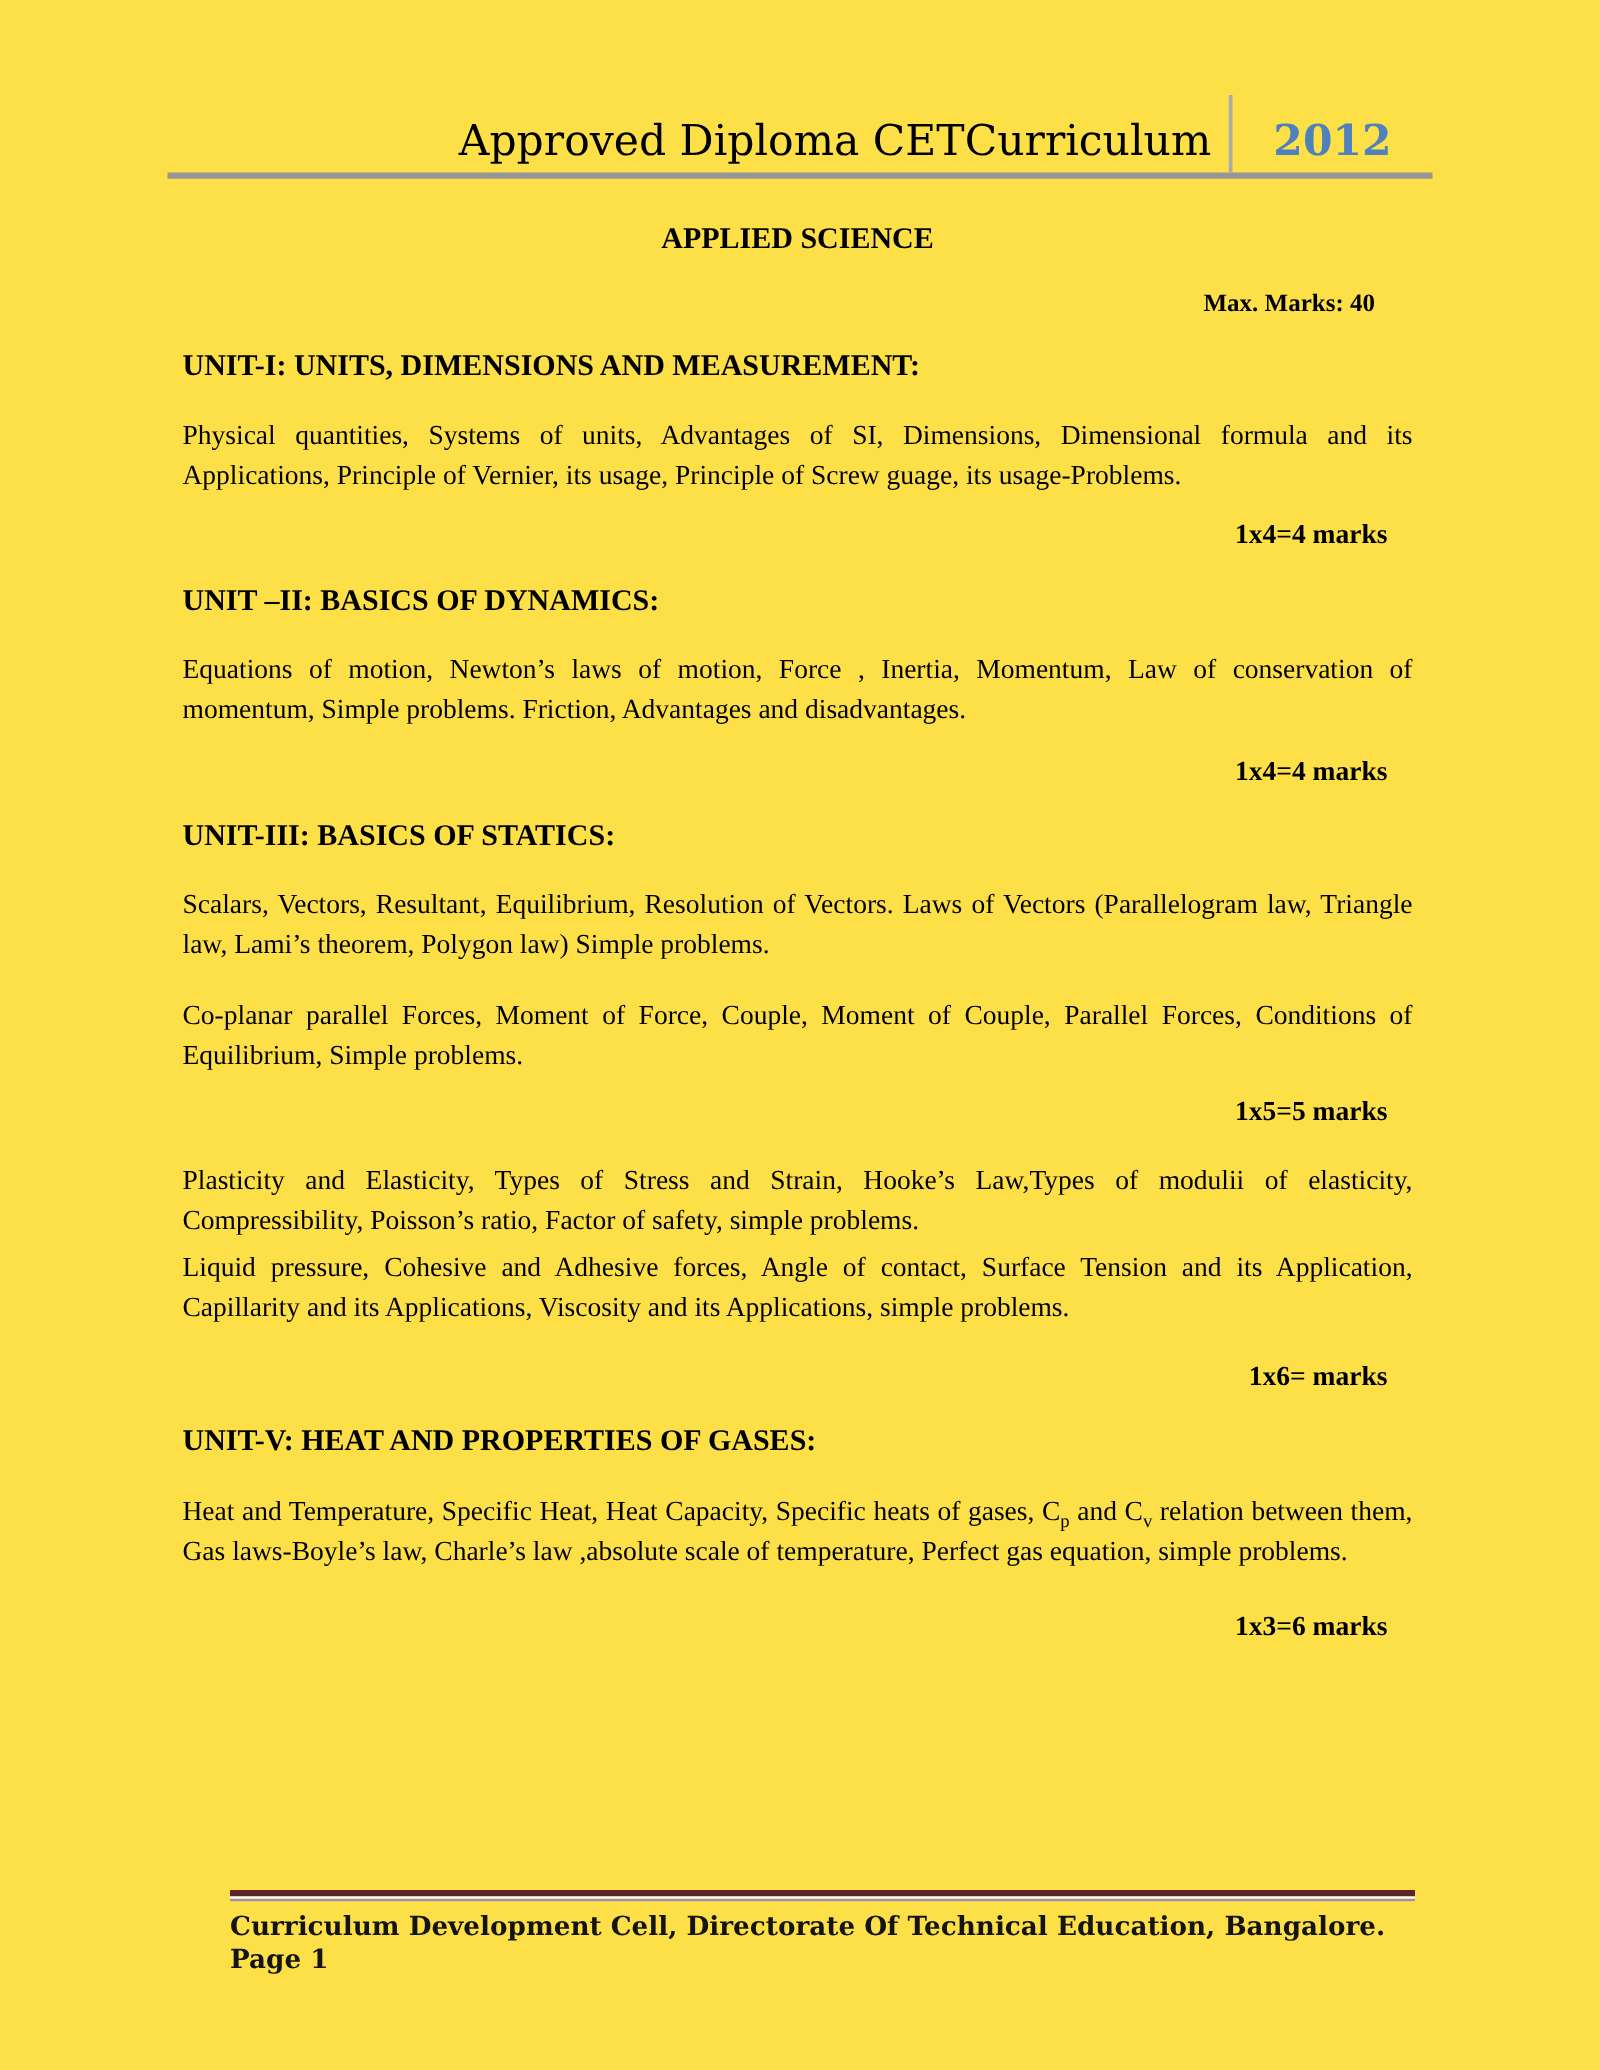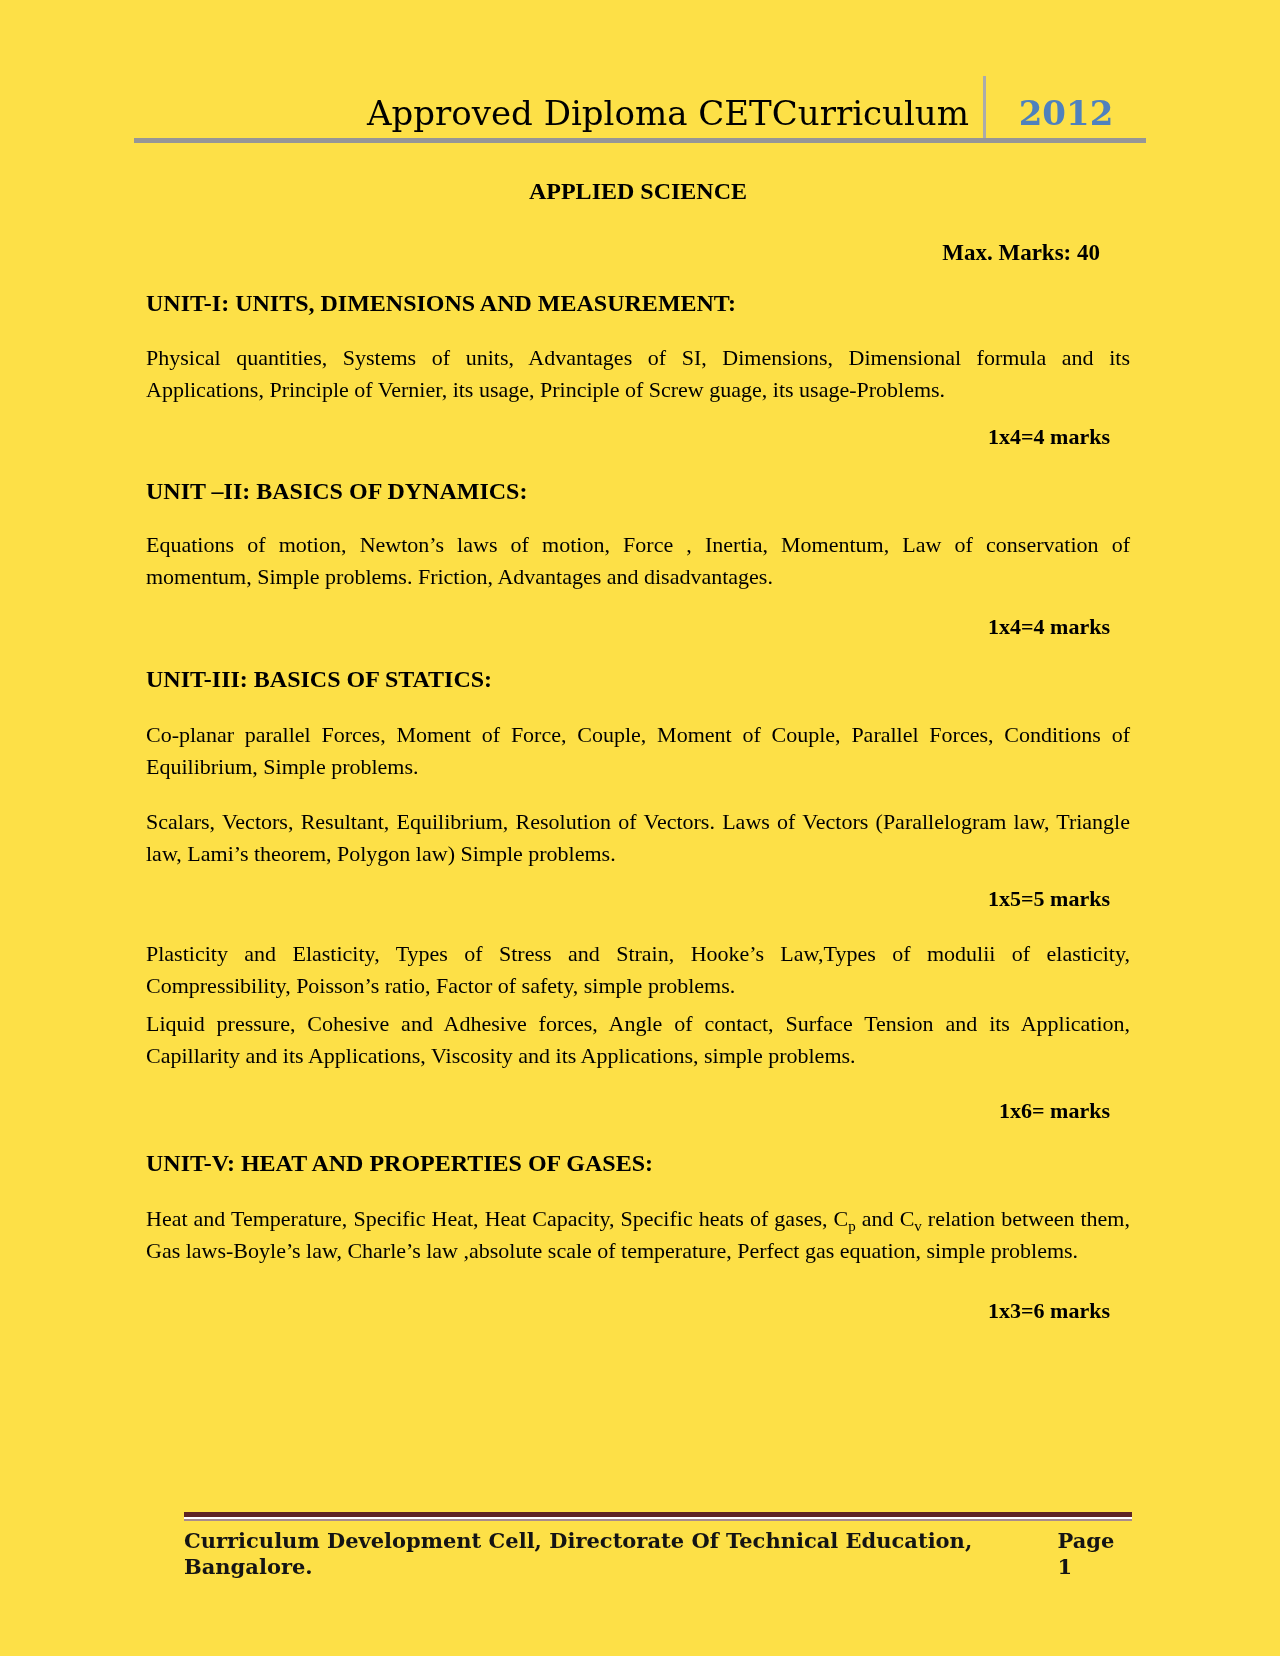--- a/index.html
+++ b/index.html
@@ -57,24 +57,24 @@
     margin: 0 150px 0 146px; 
   }
   .doc-title {
     margin-top: 33px;
     text-align: center;
     font-size: 24px;
     font-weight: bold;
     line-height: 30px;
   }
   .max-marks {
-    margin-top: 32px;
+    margin-top: 22px;
     text-align: right;
     padding-right: 30px;
-    font-size: 23px;
+    font-size: 20px;
     font-weight: bold;
     line-height: 30px;
   }
   .unit-heading {
     font-size: 24px;
     font-weight: bold;
     line-height: 30px;
   }
   .unit-para {
     font-size: 22px;
@@ -107,20 +107,21 @@
   .footer-row {
     margin-top: 7px;
     display: flex;
     justify-content: space-between;
     align-items: baseline;
     font-family: "DejaVu Serif", serif;
     font-size: 21px;
     font-weight: bold;
     line-height: 26px;
     color: #141414;
+    flex-direction: column;
   }
 </style>
 </head>
 <body>
 
 <div class="page">
 
   <div class="header-row">
     <div class="header-spacer"></div>
     <div class="header-title">Approved Diploma CETCurriculum</div>
@@ -139,22 +140,22 @@
 
     <div class="unit-heading" style="margin-top:20px">UNIT-I: UNITS, DIMENSIONS AND MEASUREMENT:</div>
     <p class="unit-para" style="margin-top:24px">Physical quantities, Systems of units, Advantages of SI, Dimensions, Dimensional formula and its Applications, Principle of Vernier, its usage, Principle of Screw guage, its usage-Problems.</p>
     <div class="marks-line" style="margin-top:16px">1x4=4 marks</div>
 
     <div class="unit-heading" style="margin-top:24px">UNIT –II: BASICS OF DYNAMICS:</div>
     <p class="unit-para" style="margin-top:23px">Equations of motion, Newton’s laws of motion, Force , Inertia, Momentum, Law of conservation of momentum, Simple problems. Friction, Advantages and disadvantages.</p>
     <div class="marks-line" style="margin-top:19px">1x4=4 marks</div>
 
     <div class="unit-heading" style="margin-top:22px">UNIT-III: BASICS OF STATICS:</div>
+    <p class="unit-para" style="margin-top:23px">Scalars, Vectors, Resultant, Equilibrium, Resolution of Vectors. Laws of Vectors (Parallelogram law, Triangle law, Lami’s theorem, Polygon law) Simple problems.</p>
     <p class="unit-para" style="margin-top:25px">Co-planar parallel Forces, Moment of Force, Couple, Moment of Couple, Parallel Forces, Conditions of Equilibrium, Simple problems.</p>
-    <p class="unit-para" style="margin-top:23px">Scalars, Vectors, Resultant, Equilibrium, Resolution of Vectors. Laws of Vectors (Parallelogram law, Triangle law, Lami’s theorem, Polygon law) Simple problems.</p>
     <div class="marks-line" style="margin-top:14px">1x5=5 marks</div>
 
     <p class="unit-para" style="margin-top:24px">Plasticity and Elasticity, Types of Stress and Strain, Hooke’s Law,Types of modulii of elasticity, Compressibility, Poisson’s ratio, Factor of safety, simple problems.</p>
     <p class="unit-para" style="margin-top:6px">Liquid pressure, Cohesive and Adhesive forces, Angle of contact, Surface Tension and its Application, Capillarity and its Applications, Viscosity and its Applications, simple problems.</p>
     <div class="marks-line" style="margin-top:24px">1x6= marks</div>
 
     <div class="unit-heading" style="margin-top:22px">UNIT-V: HEAT AND PROPERTIES OF GASES:</div>
     <p class="unit-para" style="margin-top:25px"><span>Heat and Temperature, Specific Heat, Heat Capacity, Specific heats of gases, C</span><sub>p</sub><span> and C</span><sub>v</sub><span> relation between them, Gas laws-Boyle’s law, Charle’s law ,absolute scale of temperature, Perfect gas equation, simple problems.</span></p>
     <div class="marks-line" style="margin-top:29px">1x3=6 marks</div>
 

